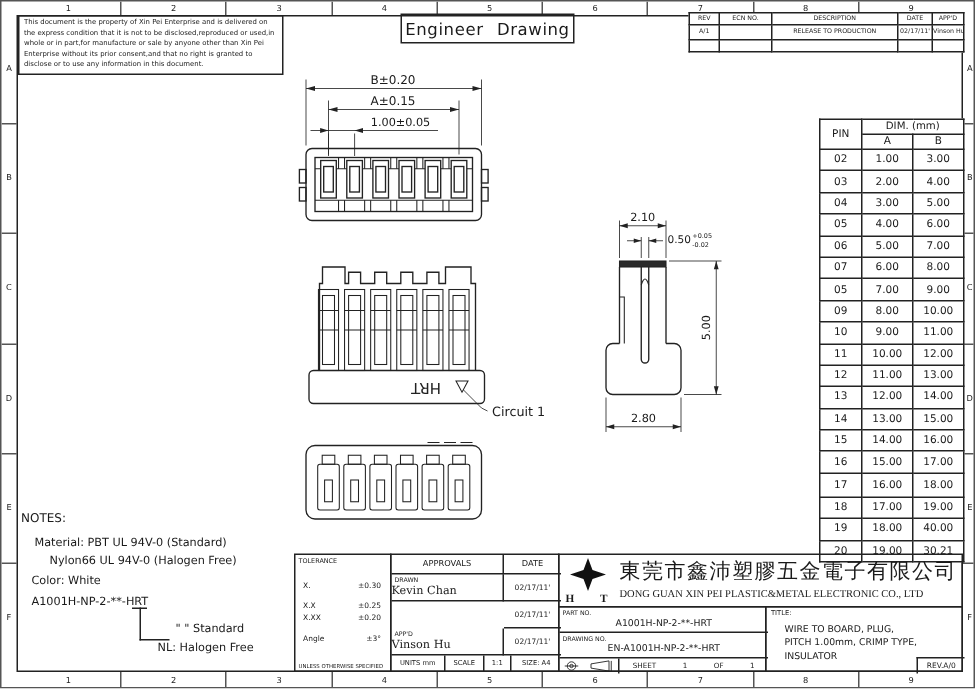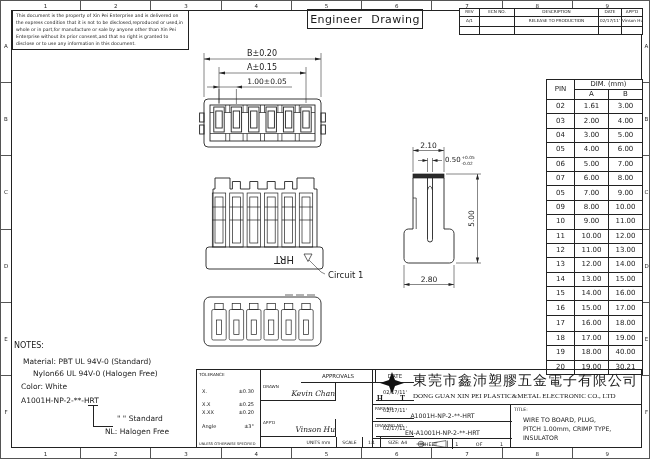--- a/index.html
+++ b/index.html
@@ -13,22 +13,22 @@
   .band-h .gcell:last-child{border-right:none;}
   .band-v{position:absolute;display:flex;flex-direction:column;}
   .band-v .gcell{flex:1;border-bottom:1px solid #555;display:flex;align-items:center;justify-content:center;font-size:5.5px;color:#222;}
   .band-v .gcell:last-child{border-bottom:none;}
   table{border-collapse:collapse;table-layout:fixed;}
   .pin{position:absolute;left:545px;top:78px;width:96px;background:#fff;}
   .pin td{border:1px solid #222;text-align:center;font-size:7px;padding:0;line-height:1;}
   .rev{position:absolute;left:458px;top:7px;width:183px;background:#fff;}
   .rev td{border:1px solid #222;text-align:center;font-size:4.2px;padding:0;line-height:1;overflow:hidden;white-space:nowrap;}
   .lbl{position:absolute;font-size:4.2px;color:#222;white-space:nowrap;}
-  .hc{display:flex;align-items:center;justify-content:center;margin-left:40px;}
-  .sig{display:block;text-align:right;margin-top:6px;font-family:"DejaVu Serif","Liberation Serif",serif;font-style:italic;font-size:7.5px;}
+  .hc{display:flex;align-items:center;justify-content:center;}
+  .sig{display:block;text-align:left;margin-top:6px;font-family:"DejaVu Serif","Liberation Serif",serif;font-size:7.5px;}
   .trow{position:absolute;left:5px;right:6px;display:flex;justify-content:space-between;font-size:5px;}
   .tl{position:absolute;left:12px;font-size:6.2px;white-space:nowrap;}
   .serif{font-family:"Liberation Serif","DejaVu Serif",serif;}
   svg text{font-family:"DejaVu Sans",sans-serif;}
 </style>
 </head>
 <body>
 
 <div class="sheet">
 
@@ -122,21 +122,21 @@
         <td colspan="2" style="font-size:6.8px">DIM. (mm)</td>
       </tr>
       <tr style="height:10px">
         <td>A</td>
         <td>B</td>
       </tr>
     </thead>
     <tbody>
       <tr style="height:14.4px">
           <td>02</td>
-          <td>1.61</td>
+          <td>1.00</td>
           <td>3.00</td>
         </tr>
       <tr style="height:14.4px">
           <td>03</td>
           <td>2.00</td>
           <td>4.00</td>
         </tr>
       <tr style="height:14.4px">
           <td>04</td>
           <td>3.00</td>

